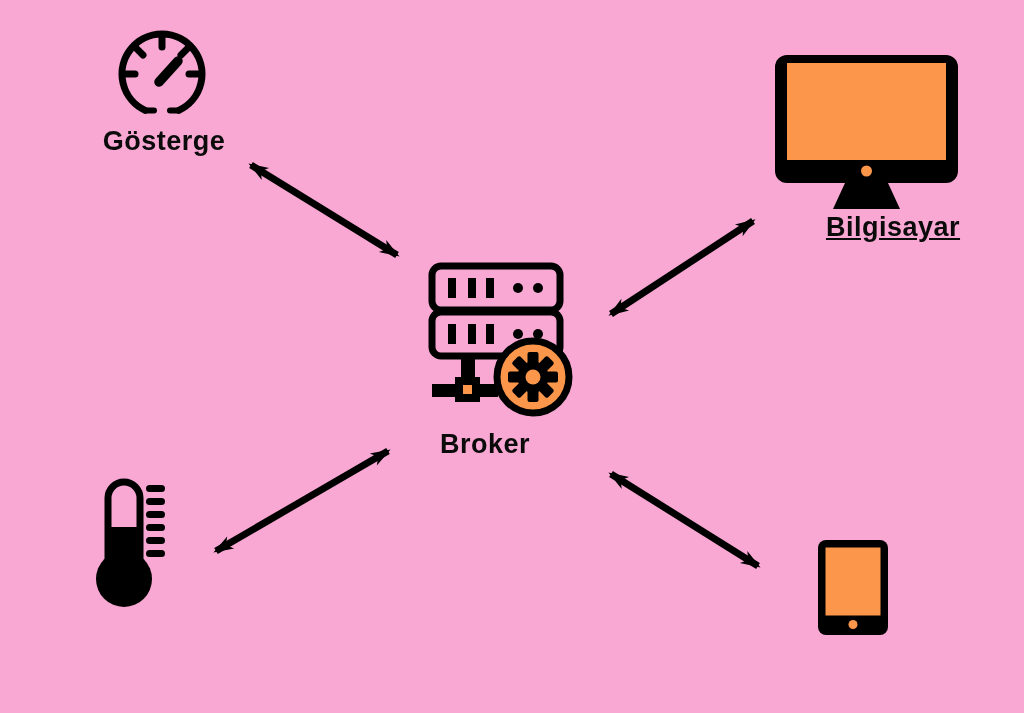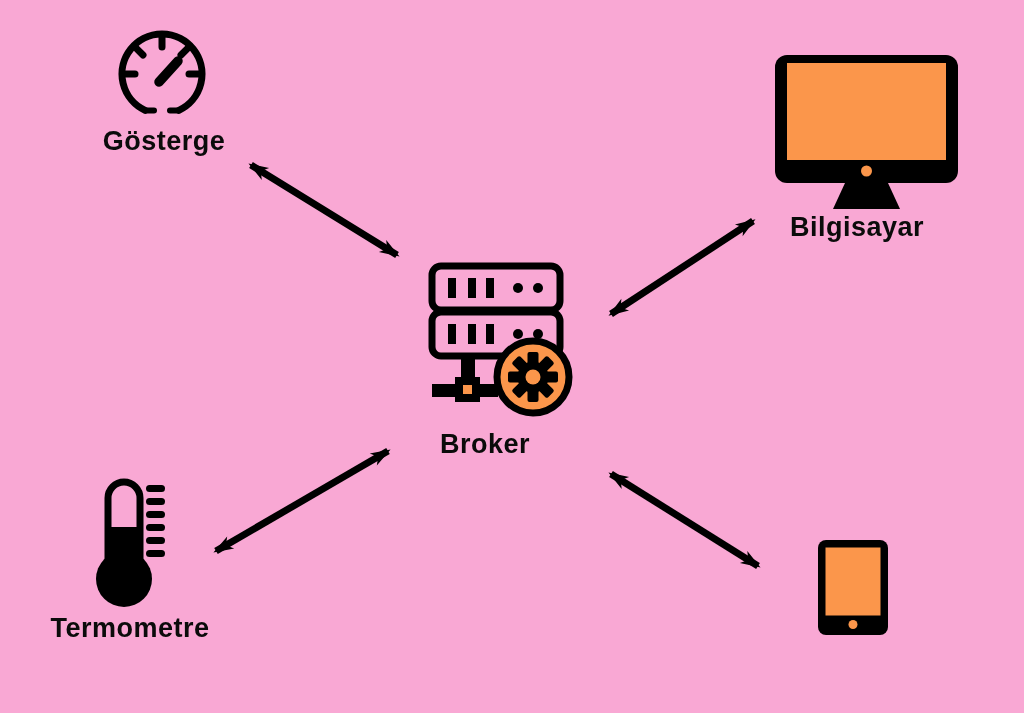--- a/index.html
+++ b/index.html
@@ -26,21 +26,21 @@
     font-size: 27px;
     font-weight: 700;
     letter-spacing: 0.5px;
     color: #0b0b0b;
     white-space: nowrap;
     line-height: 1.1;
   }
   #icon-gauge       { left: 112px; top: 24px;  width: 100px; height: 100px; }
   #label-gosterge   { left: 164px; top: 127px; }
   #icon-computer    { left: 770px; top: 50px;  width: 195px; height: 162px; }
-  #label-bilgisayar { left: 857px; top: 213px; }
+  #label-bilgisayar { left: 893px; top: 213px; text-decoration: underline; }
   #icon-broker      { left: 425px; top: 260px; width: 150px; height: 160px; }
   #label-broker     { left: 485px; top: 430px; }
   #icon-thermo      { left: 88px;  top: 475px; width: 90px;  height: 140px; }
   #label-termometre { left: 130px; top: 614px; }
   #icon-mobile      { left: 818px; top: 540px; width: 70px;  height: 95px; }
   #label-mobil      { left: 854px; top: 639px; }
 </style>
 </head>
 <body>
 
@@ -122,21 +122,20 @@
     <circle cx="36" cy="104" r="28" fill="#000"></circle>
     <g fill="#000">
       <rect x="58" y="10" width="19" height="7" rx="3.5"></rect>
       <rect x="58" y="23" width="19" height="7" rx="3.5"></rect>
       <rect x="58" y="36" width="19" height="7" rx="3.5"></rect>
       <rect x="58" y="49" width="19" height="7" rx="3.5"></rect>
       <rect x="58" y="62" width="19" height="7" rx="3.5"></rect>
       <rect x="58" y="75" width="19" height="7" rx="3.5"></rect>
     </g>
   </svg>
-  <div id="label-termometre" class="node-label">Termometre</div>
 
   <svg id="icon-mobile" class="node-icon" viewBox="0 0 70 95" xmlns="http://www.w3.org/2000/svg">
     <rect x="0" y="0" width="70" height="95" rx="8" fill="#000"></rect>
     <rect x="7.5" y="7.5" width="55" height="68" fill="#FB964B"></rect>
     <circle cx="35" cy="84.5" r="4.5" fill="#FB964B"></circle>
   </svg>
 
 </div>
 
 </body></html>

